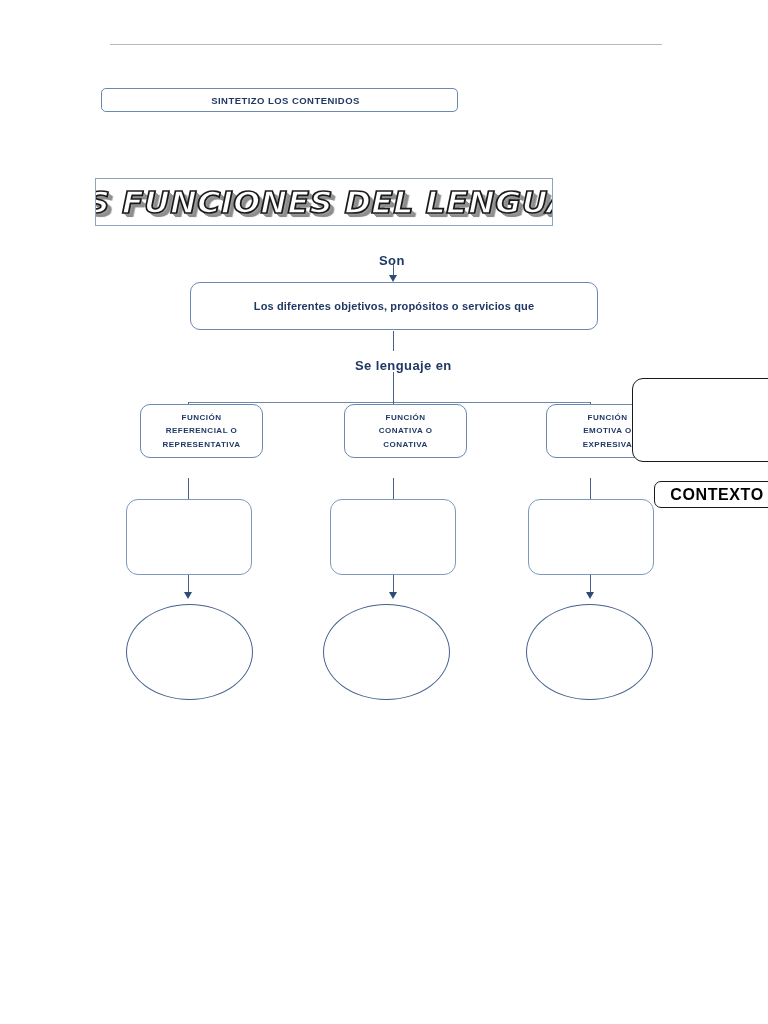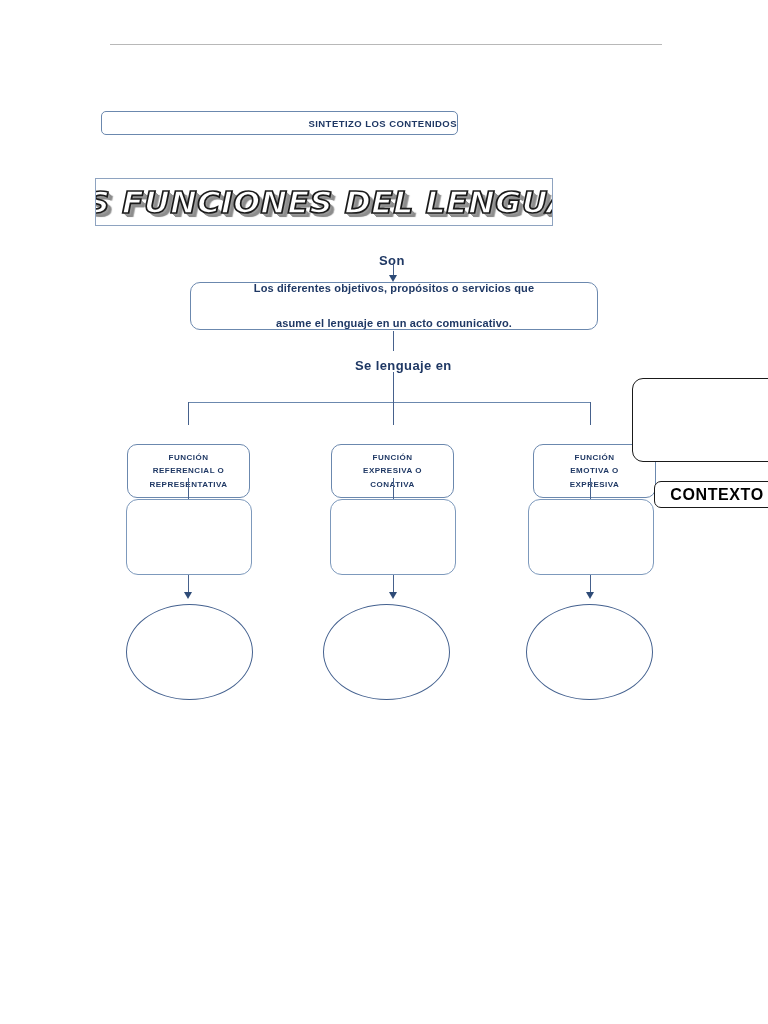--- a/index.html
+++ b/index.html
@@ -39,25 +39,25 @@
     display: flex;
     align-items: center;
     justify-content: center;
     text-align: center;
     color: #1f3864;
   }
 
   
   .hdr-strip {
     left: 101px;
-    top: 111px;
+    top: 88px;
     width: 357px;
     height: 24px;
     border-radius: 5px;
-    justify-content: flex-end;
+    justify-content: center;
   }
   .hdr-strip span {
     padding-left: 12px;
     font-size: 9.5px;
     font-weight: bold;
     letter-spacing: .45px;
     color: #1f3864;
   }
 
   
@@ -139,23 +139,24 @@
     font-weight: bold;
     line-height: 19px;
     color: #1f3864;
     letter-spacing: .15px;
   }
 
   
   .fn-box {
     width: 123px;
     height: 54px;
-    top: 444px;
+    top: 404px;
     border-radius: 10px;
     flex-direction: column;
+    margin-left: 13px;
   }
   .fn-box .ln {
     font-size: 8px;
     font-weight: bold;
     line-height: 13.5px;
     letter-spacing: .5px;
     color: #1f3864;
   }
 
   
@@ -245,21 +246,20 @@
   <div class="title-frame">
     <div class="wordart">LAS FUNCIONES DEL LENGUAJE</div>
   </div>
 
   <div class="conn-label" style="left:379px; top:253px;">Son</div>
   <div class="vline" style="left:393px; top:264px; height:14px;"></div>
   <div class="arrowhead" style="left:388.5px; top:275px;"></div>
 
   <div class="rbox stmt-box">
     <div class="ln">Los diferentes objetivos, propósitos o servicios que</div>
-    <div class="ln">asume el lenguaje en un acto comunicativo.</div>
   </div>
 
   <div class="vline" style="left:393px; top:331px; height:20px;"></div>
   <div class="conn-label" style="left:355px; top:358px;">Se lenguaje en</div>
   <div class="vline" style="left:393px; top:372px; height:30px;"></div>
 
   <div class="hline" style="left:188px; top:402px; width:402px;"></div>
   <div class="vline" style="left:188px; top:402px; height:23px;"></div>
   <div class="vline" style="left:393px; top:402px; height:23px;"></div>
   <div class="vline" style="left:590px; top:402px; height:23px;"></div>
@@ -270,21 +270,21 @@
     <div class="ln">REPRESENTATIVA</div>
   </div>
   <div class="vline" style="left:188px; top:478px; height:22px;"></div>
   <div class="rbox empty-box" style="left:126px;"></div>
   <div class="vline" style="left:188px; top:575px; height:20px;"></div>
   <div class="arrowhead" style="left:183.5px; top:592px;"></div>
   <div class="oval" style="left:126px;"></div>
 
   <div class="rbox fn-box" style="left:331px;">
     <div class="ln">FUNCIÓN</div>
-    <div class="ln">EXPRESIVA O</div>
+    <div class="ln">CONATIVA O</div>
     <div class="ln">CONATIVA</div>
   </div>
   <div class="vline" style="left:393px; top:478px; height:22px;"></div>
   <div class="rbox empty-box" style="left:330px;"></div>
   <div class="vline" style="left:393px; top:575px; height:20px;"></div>
   <div class="arrowhead" style="left:388.5px; top:592px;"></div>
   <div class="oval" style="left:323px;"></div>
 
   <div class="rbox fn-box" style="left:533px;">
     <div class="ln">FUNCIÓN</div>

